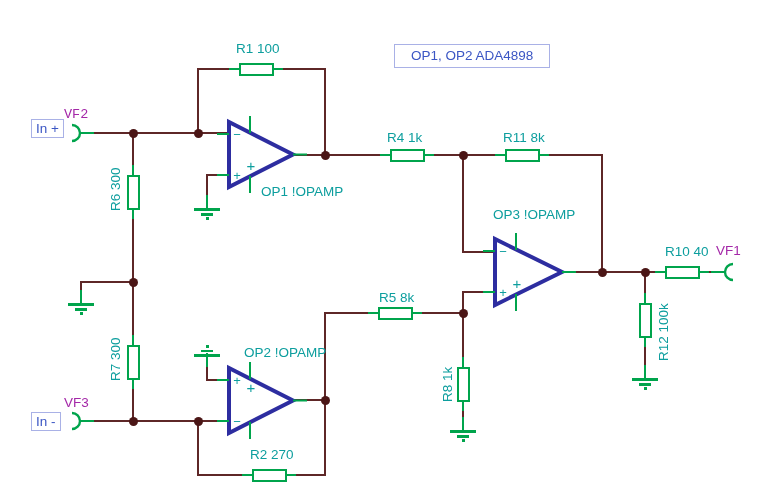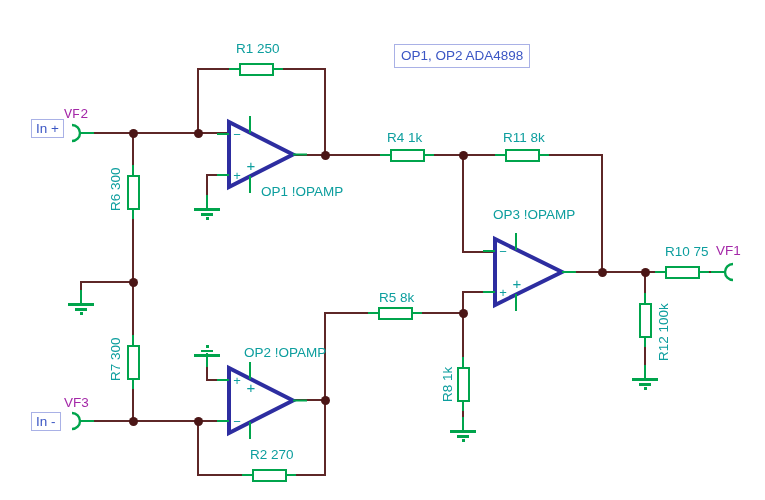--- a/index.html
+++ b/index.html
@@ -10,21 +10,21 @@
   .dot{position:absolute;width:9px;height:9px;border-radius:50%;background:var(--junction)}
   .rbody{position:absolute;background:#fff;border:2px solid var(--green);box-sizing:border-box}
   .clabel{position:absolute;color:var(--teal);font-size:13.5px;line-height:16px;white-space:nowrap}
   .vlabel{transform:rotate(-90deg);transform-origin:0 0}
   .vf{position:absolute;color:var(--magenta);font-size:13.5px;line-height:15px;white-space:nowrap}
   .port{position:absolute;border:1px solid var(--boxborder);color:var(--annblue);
         font-size:13.5px;line-height:17px;padding:0 4px;background:#fff;white-space:nowrap}
   #port-in-plus{left:31px;top:119px}
   #port-in-minus{left:31px;top:412px}
   .note{position:absolute;left:394px;top:44px;border:1px solid var(--boxborder);
-        color:var(--annblue);font-size:13.5px;line-height:18px;padding:2px 6px;background:#fff;white-space:nowrap}
+        color:var(--annblue);font-size:13.5px;line-height:18px;padding:2px 16px;background:#fff;white-space:nowrap}
   svg{position:absolute;overflow:visible}
 </style>
 </head>
 <body>
 
 <div id="stage">
   <div class="note">
     <div>OP1, OP2 ADA4898</div>
   </div>
   <div class="port" id="port-in-plus">
@@ -69,33 +69,33 @@
     <div class="wire" style="left: 644px; top: 271px; width: 2px; height: 34px;"></div>
     <div class="wire" style="left: 644px; top: 336px; width: 2px; height: 33px;"></div>
     <div class="wire" style="left: 206px; top: 364px; width: 2px; height: 17px;"></div>
     <div class="wire" style="left: 206px; top: 379px; width: 24px; height: 2px;"></div>
     <div class="stub" style="left: 79px; top: 132px; width: 15px; height: 2px;"></div>
     <div class="stub" style="left: 79px; top: 420px; width: 15px; height: 2px;"></div>
     <div class="stub" style="left: 711px; top: 271px; width: 15px; height: 2px;"></div>
     <div class="stub" style="left: 229px; top: 68px; width: 11px; height: 2px;"></div>
     <div class="stub" style="left: 272px; top: 68px; width: 11px; height: 2px;"></div>
     <div class="rbody" style="left: 238.5px; top: 62.5px; width: 35px; height: 13px;"></div>
-    <div class="clabel" style="left: 236px; top: 41px;">R1 250</div>
+    <div class="clabel" style="left: 236px; top: 41px;">R1 100</div>
     <div class="stub" style="left: 380px; top: 154px; width: 11px; height: 2px;"></div>
     <div class="stub" style="left: 423px; top: 154px; width: 11px; height: 2px;"></div>
     <div class="rbody" style="left: 389.5px; top: 148.5px; width: 35px; height: 13px;"></div>
     <div class="clabel" style="left: 387px; top: 130px;">R4 1k</div>
     <div class="stub" style="left: 495px; top: 154px; width: 11px; height: 2px;"></div>
     <div class="stub" style="left: 538px; top: 154px; width: 11px; height: 2px;"></div>
     <div class="rbody" style="left: 504.5px; top: 148.5px; width: 35px; height: 13px;"></div>
     <div class="clabel" style="left: 503px; top: 130px;">R11 8k</div>
     <div class="stub" style="left: 655px; top: 271px; width: 11px; height: 2px;"></div>
     <div class="stub" style="left: 698px; top: 271px; width: 11px; height: 2px;"></div>
     <div class="rbody" style="left: 664.5px; top: 265.5px; width: 35px; height: 13px;"></div>
-    <div class="clabel" style="left: 665px; top: 244px;">R10 75</div>
+    <div class="clabel" style="left: 665px; top: 244px;">R10 40</div>
     <div class="stub" style="left: 368px; top: 312px; width: 11px; height: 2px;"></div>
     <div class="stub" style="left: 411px; top: 312px; width: 11px; height: 2px;"></div>
     <div class="rbody" style="left: 377.5px; top: 306.5px; width: 35px; height: 13px;"></div>
     <div class="clabel" style="left: 379px; top: 290px;">R5 8k</div>
     <div class="stub" style="left: 242px; top: 474px; width: 11px; height: 2px;"></div>
     <div class="stub" style="left: 285px; top: 474px; width: 11px; height: 2px;"></div>
     <div class="rbody" style="left: 251.5px; top: 468.5px; width: 35px; height: 13px;"></div>
     <div class="clabel" style="left: 250px; top: 447px;">R2 270</div>
     <div class="stub" style="left: 132px; top: 165px; width: 2px; height: 11px;"></div>
     <div class="stub" style="left: 132px; top: 208px; width: 2px; height: 11px;"></div>

